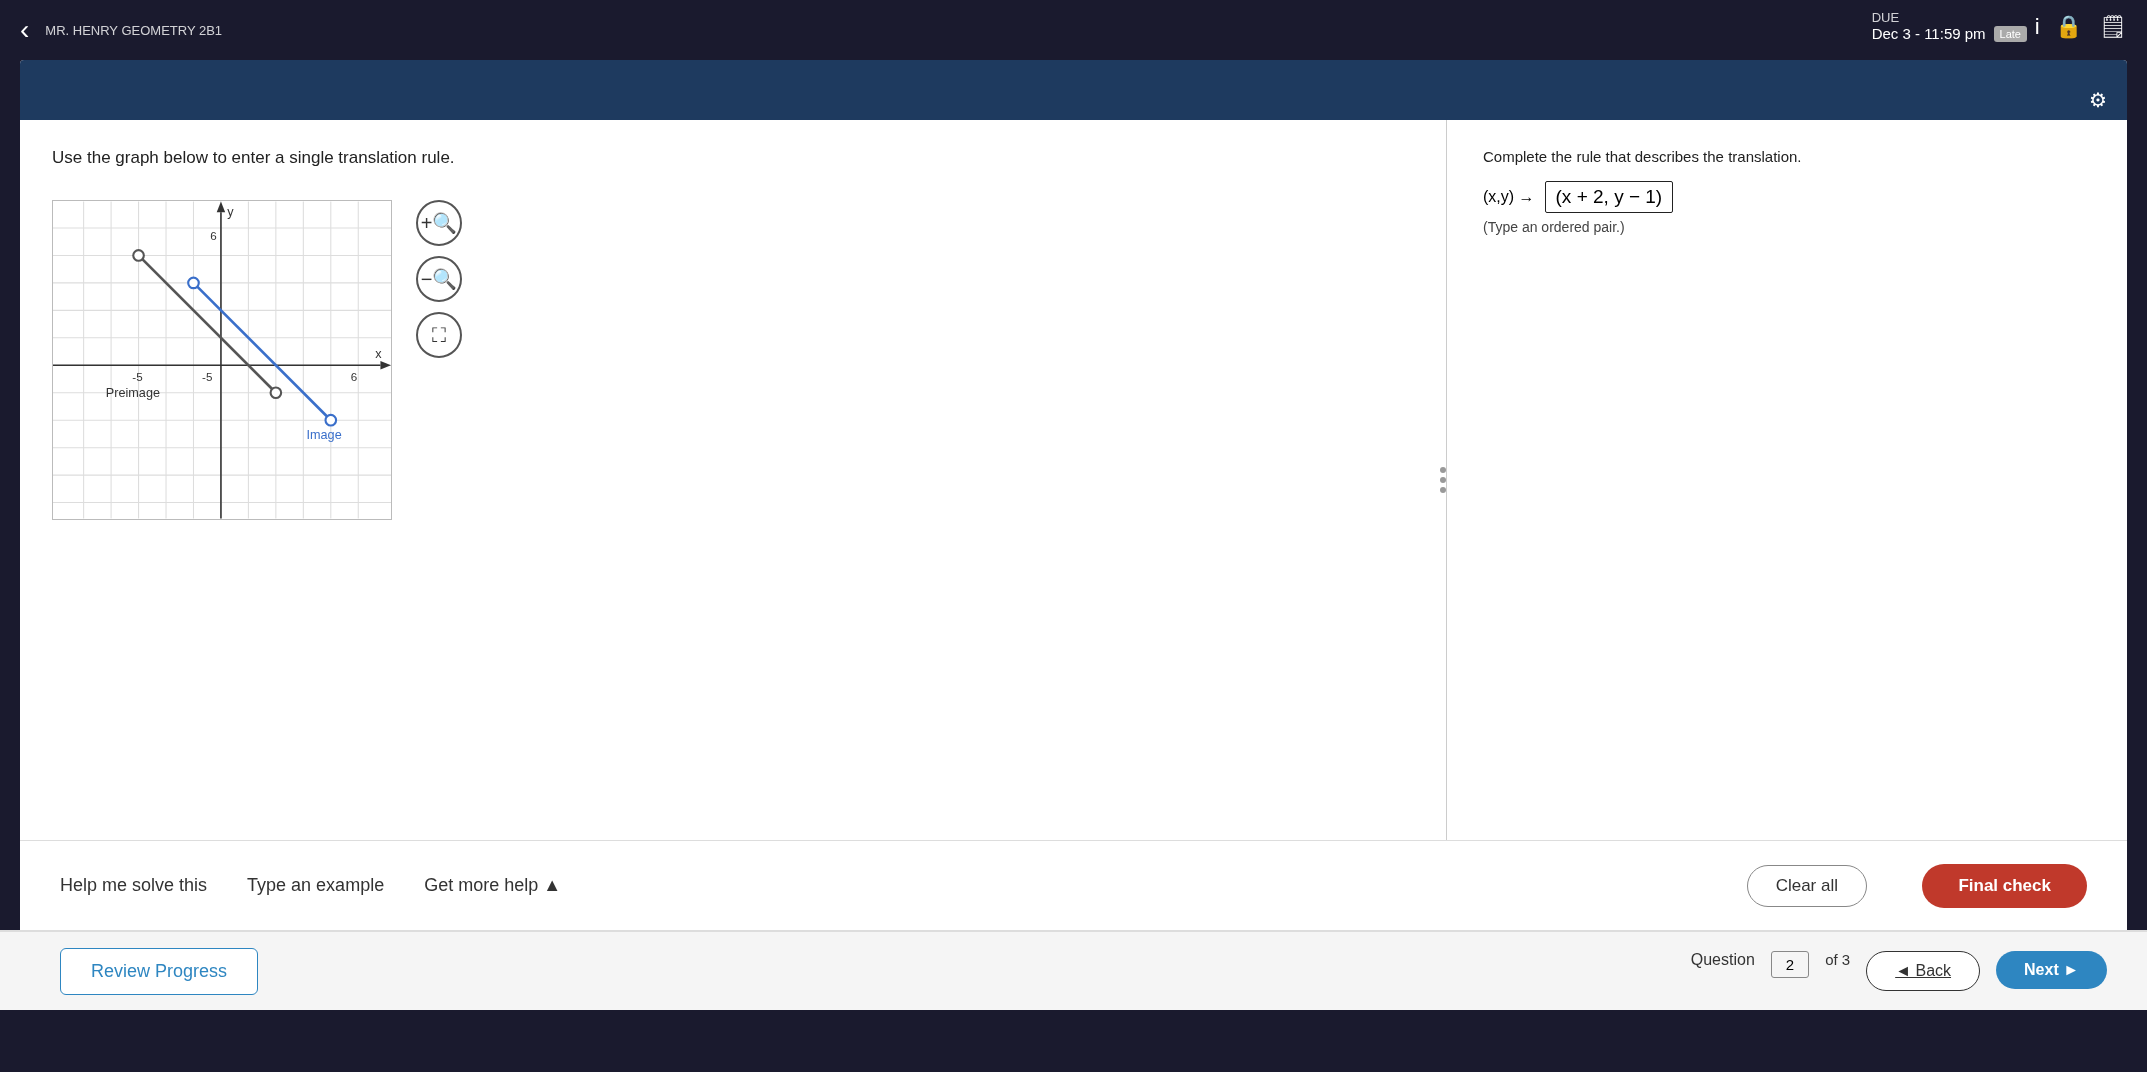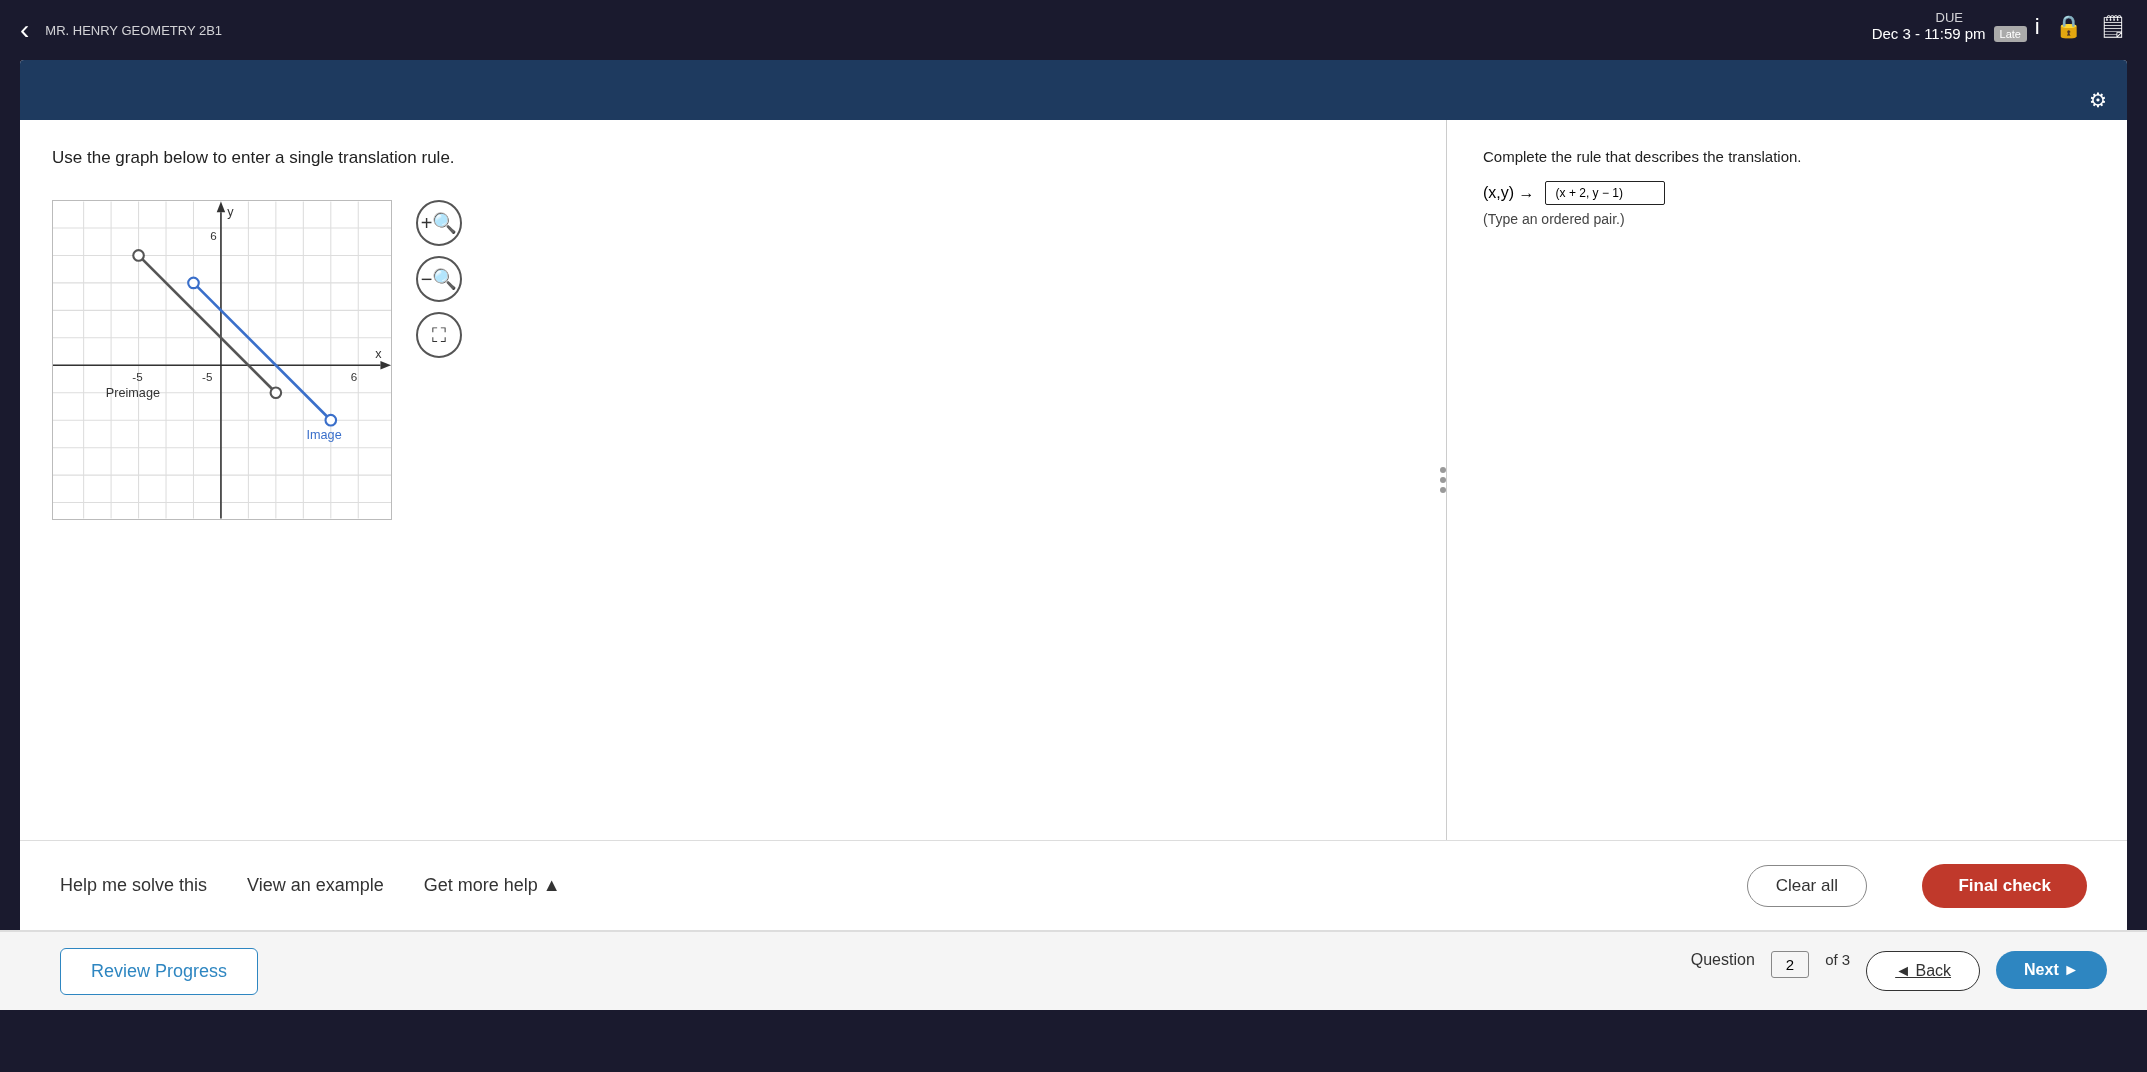--- a/index.html
+++ b/index.html
@@ -40,21 +40,21 @@
     .course-title {
       font-size: 22px;
       font-weight: bold;
     }
 
     .due-info {
       position: absolute;
       right: 120px;
       top: 10px;
       color: #fff;
-      text-align: center;
+      text-align: left;
     }
 
     .due-label {
       font-size: 13px;
       opacity: 0.8;
     }
 
     .due-date {
       font-size: 15px;
       display: flex;
@@ -176,21 +176,21 @@
       margin-top: 16px;
       display: flex;
       align-items: center;
       gap: 10px;
     }
 
     .answer-box {
       border: 1.5px solid #222;
       padding: 4px 10px;
       border-radius: 2px;
-      font-size: 12px;
+      font-size: 19px;
       background: #fff;
       min-width: 120px;
     }
 
     .type-hint {
       font-size: 14px;
       color: #444;
       margin-top: 6px;
     }
 
@@ -436,21 +436,21 @@
       <div class="translation-rule">
         <span>(x,y) →</span>
         <span class="answer-box">(x + 2, y − 1)</span>
       </div>
       <div class="type-hint">(Type an ordered pair.)</div>
     </div>
   </div>
 
   <div class="bottom-toolbar">
     <a class="help-link">Help me solve this</a>
-    <a class="help-link">View an example</a>
+    <a class="help-link">Type an example</a>
     <a class="help-link">Get more help ▲</a>
 
     <button class="btn-clear-all">Clear all</button>
     <button class="btn-final-check">Final check</button>
   </div>
 
 </div>
 
 <div class="footer-bar">
   <button class="review-progress-btn">Review Progress</button>

